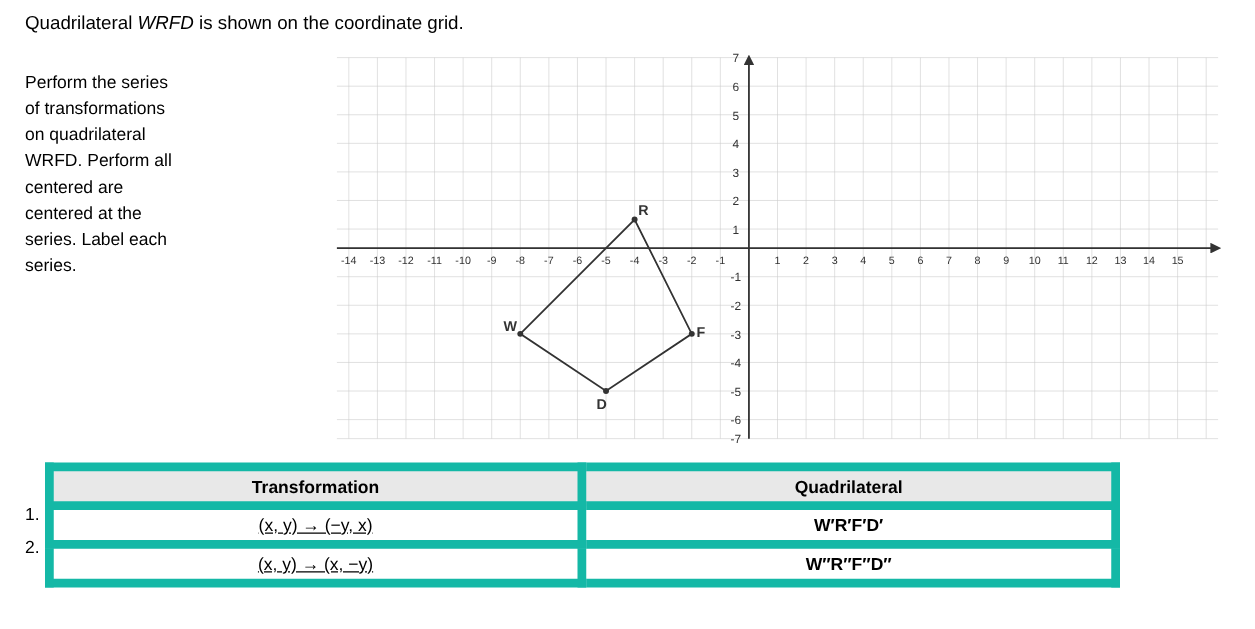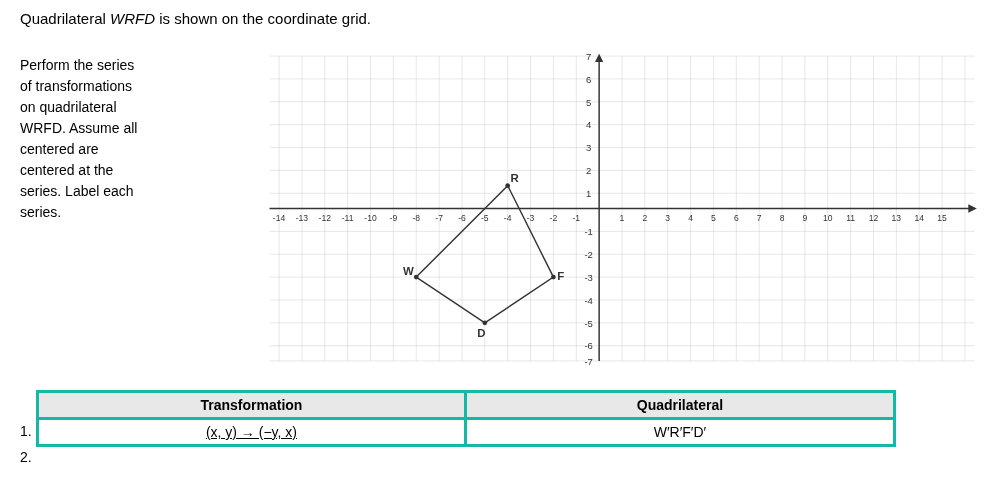--- a/index.html
+++ b/index.html
@@ -62,32 +62,32 @@
       height: 26px;
       display: flex;
       align-items: center;
       font-size: 14px;
     }
     table {
       border-collapse: collapse;
       width: 860px;
     }
     table th, table td {
-      border: 3px solid #14b8a6;
+      border: 7px solid #14b8a6;
       padding: 4px 20px;
       text-align: center;
       font-size: 14px;
     }
     table th {
       background: #e8e8e8;
       font-weight: bold;
       font-size: 14px;
     }
     table td:first-child { width: 50%; text-decoration: underline; }
-    table td:last-child { width: 50%; }
+    table td:last-child { width: 50%; font-weight: bold; }
 
     
     .graph-svg {
       width: 100%;
       height: 100%;
     }
   </style>
 </head>
 <body>
 
@@ -96,21 +96,21 @@
   <div class="title">
     <span class="normal">Quadrilateral </span><span>WRFD</span><span class="normal"> is shown on the coordinate grid.</span>
   </div>
 
   <div class="content-row">
     <div class="left-panel">
       <p>
         <span>Perform the series</span><br>
         <span>of transformations</span><br>
         <span>on quadrilateral</span><br>
-        <span>WRFD. Assume all</span><br>
+        <span>WRFD. Perform all</span><br>
         <span>centered are</span><br>
         <span>centered at the</span><br>
         <span>series. Label each</span><br>
         <span>series.</span>
       </p>
     </div>
 
     <div class="graph-area">
       <svg class="graph-svg" viewBox="0 0 760 340">
 
@@ -251,18 +251,22 @@
           <tr>
             <th>Transformation</th>
             <th>Quadrilateral</th>
           </tr>
         </thead>
         <tbody>
           <tr>
             <td>(x, y) → (−y, x)</td>
             <td>W′R′F′D′</td>
           </tr>
+          <tr>
+            <td>(x, y) → (x, −y)</td>
+            <td>W″R″F″D″</td>
+          </tr>
         </tbody>
       </table>
     </div>
   </div>
 
 </div>
 
 </body></html>

